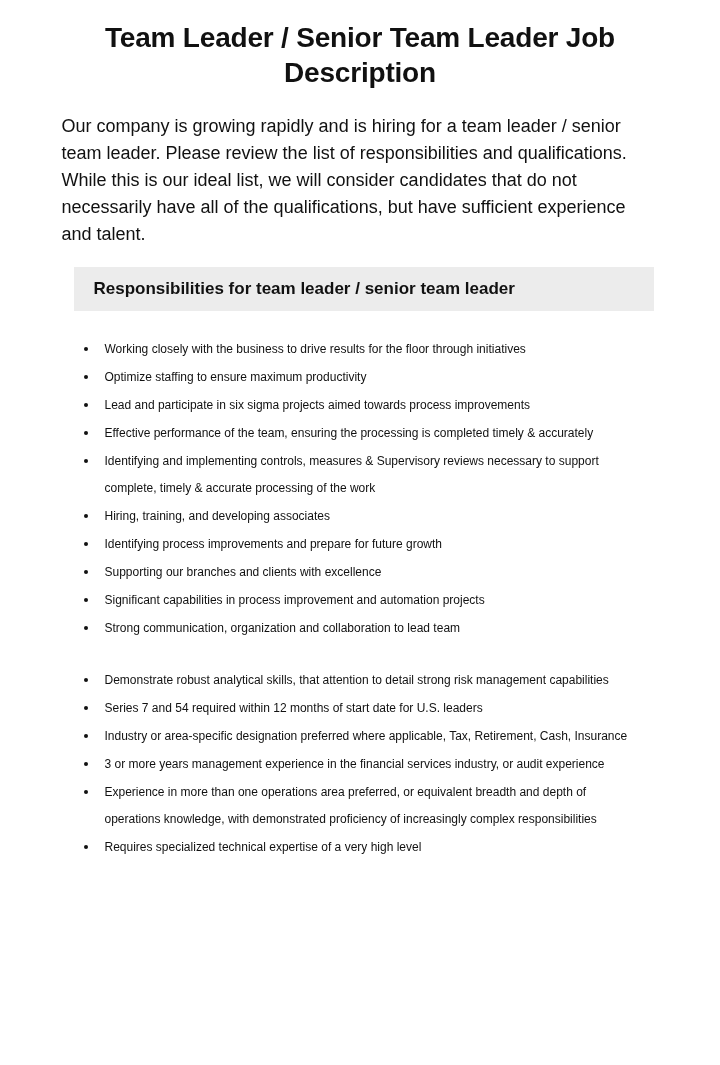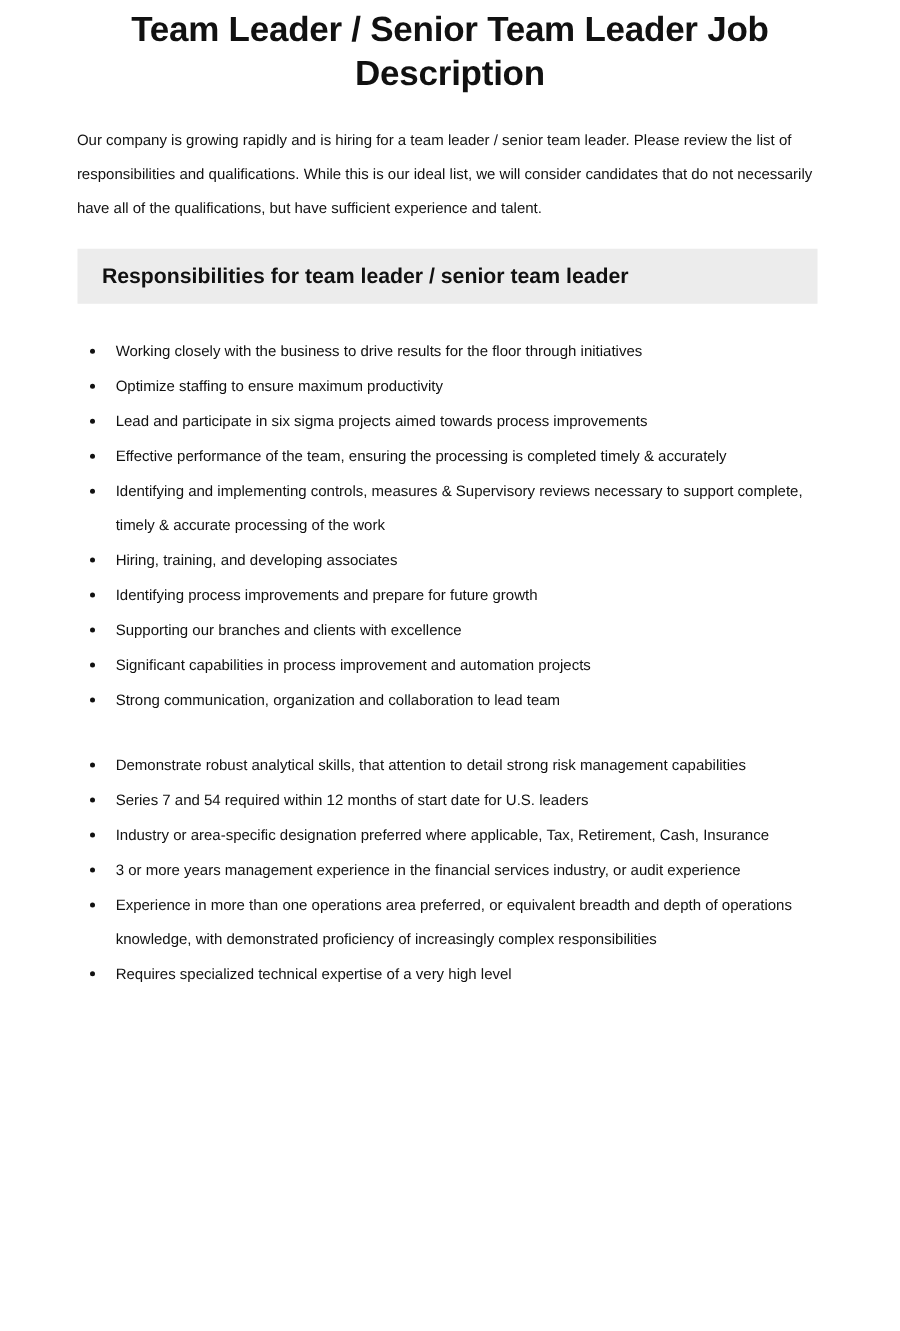--- a/index.html
+++ b/index.html
@@ -12,39 +12,40 @@
     margin: 0;
     padding: 0;
     background: var(--page-bg);
     color: var(--text-color);
     font-family: "Liberation Sans", "DejaVu Sans", sans-serif;
   }
   .page {
     width: 637px;
     min-height: 1065px;
     margin: 0 auto;
-    padding: 6px 0 24px;
+    padding: 20px 0 24px;
     background: var(--page-bg);
   }
   .title {
     font-size: 28px;
     line-height: 35px;
     font-weight: 700;
     text-align: center;
     max-width: 620px;
     margin: 0 auto;
     letter-spacing: -0.2px;
   }
   .intro {
-    font-size: 12px;
+    font-size: 18px;
     line-height: 27px;
     margin: 23px 25px 0 20px;
   }
   .job-section {
     margin-top: 19px;
+    margin-left: 12px;
   }
   .section-heading {
     font-size: 17px;
     line-height: 21px;
     font-weight: 700;
     background: var(--heading-bg);
     margin: 0 25px 0 20px;
     padding: 11px 12px 12px 20px;
   }
   .bullet-list {

